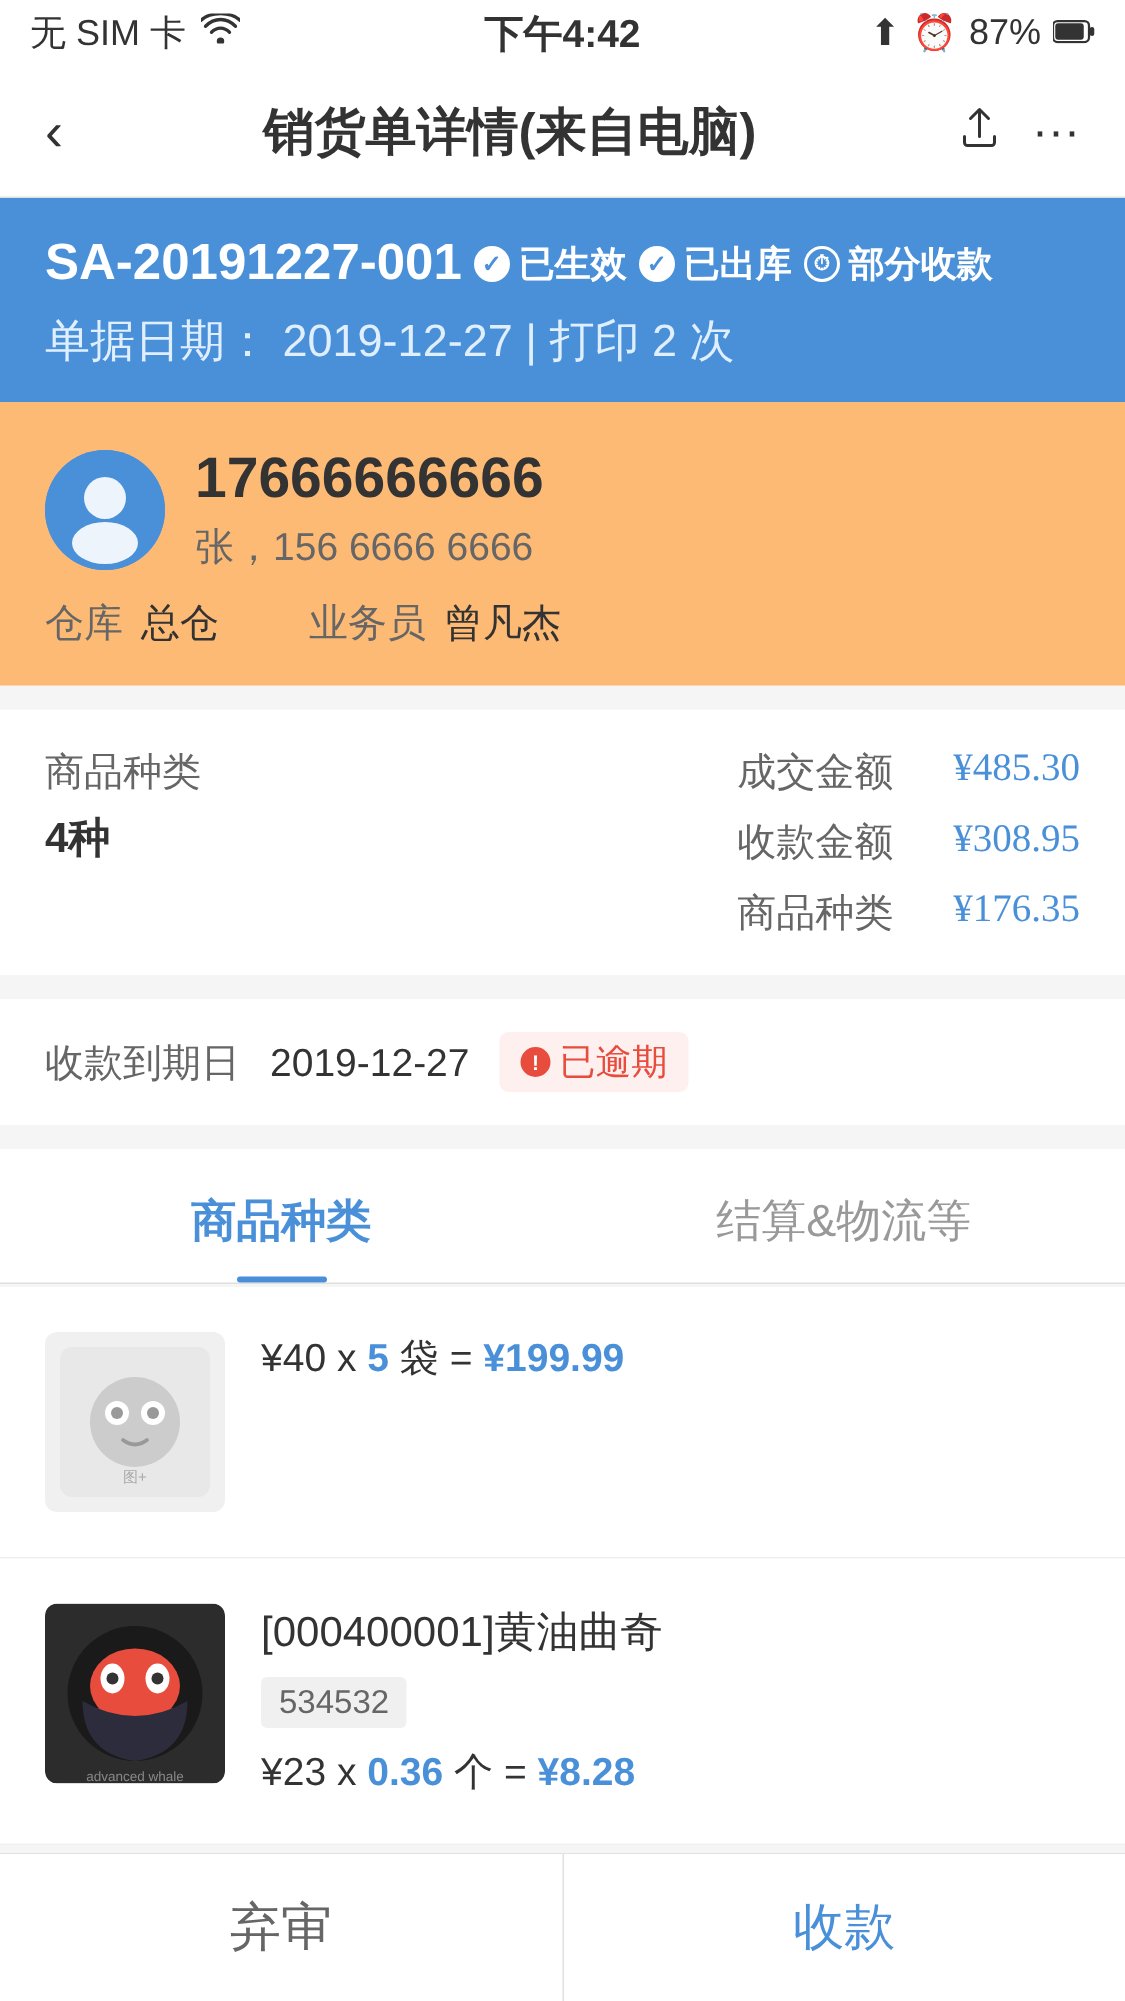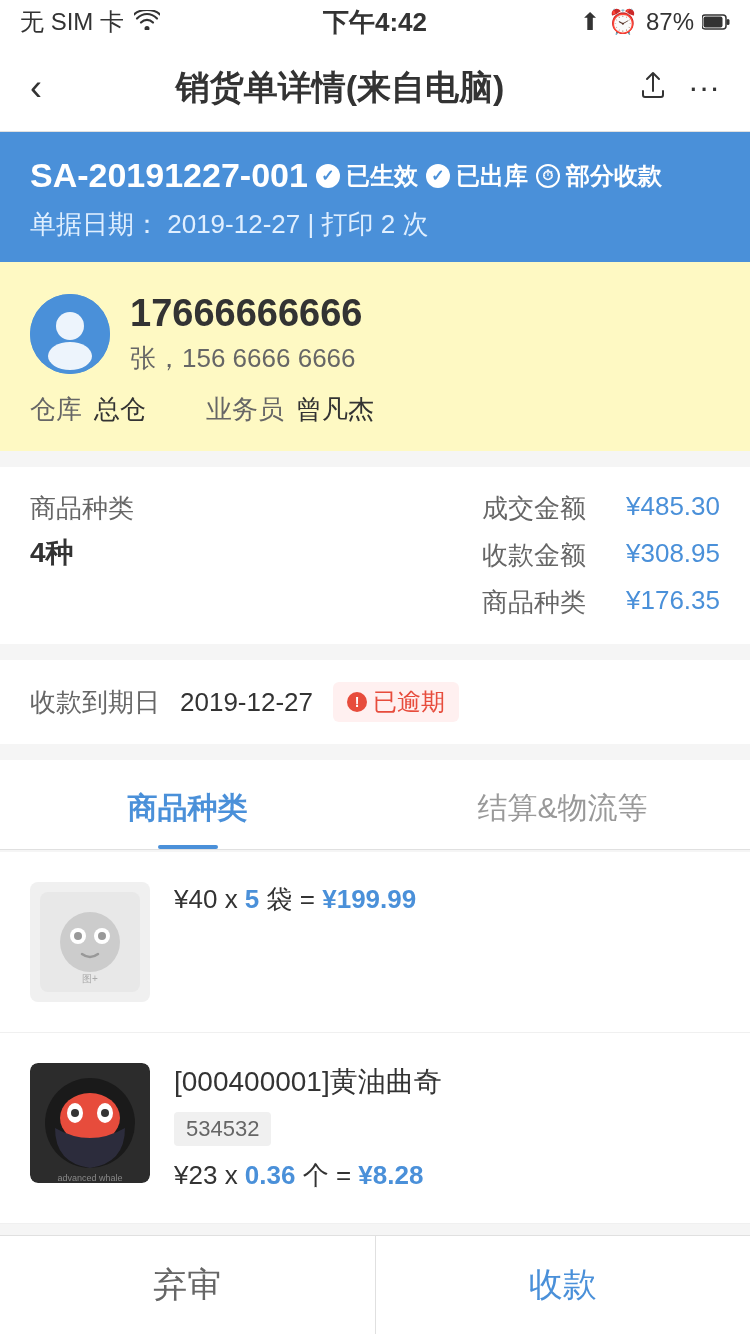--- a/index.html
+++ b/index.html
@@ -112,28 +112,28 @@
       height: 24px;
       border-radius: 50%;
       border: 2px solid #fff;
       display: inline-flex;
       align-items: center;
       justify-content: center;
       font-size: 14px;
       color: #fff;
     }
     .banner-date {
-      font-size: 26px;
+      font-size: 30px;
       color: #e0efff;
       margin-top: 12px;
     }
 
     
     .customer-section {
-      background: #fef9c3;
+      background: #fdba74;
       padding: 30px 30px 24px;
       margin-bottom: 16px;
     }
     .customer-row {
       display: flex;
       align-items: center;
       gap: 20px;
       margin-bottom: 16px;
     }
     .avatar-icon {
@@ -201,20 +201,21 @@
       display: flex;
       flex-direction: column;
       gap: 12px;
       align-items: flex-end;
     }
     .summary-row {
       display: flex;
       justify-content: space-between;
       gap: 40px;
       font-size: 26px;
+      font-family: Liberation Serif, serif;
     }
     .summary-row-label {
       color: #666;
     }
     .summary-row-value {
       color: #4A90D9;
       font-weight: 500;
     }
 
     

